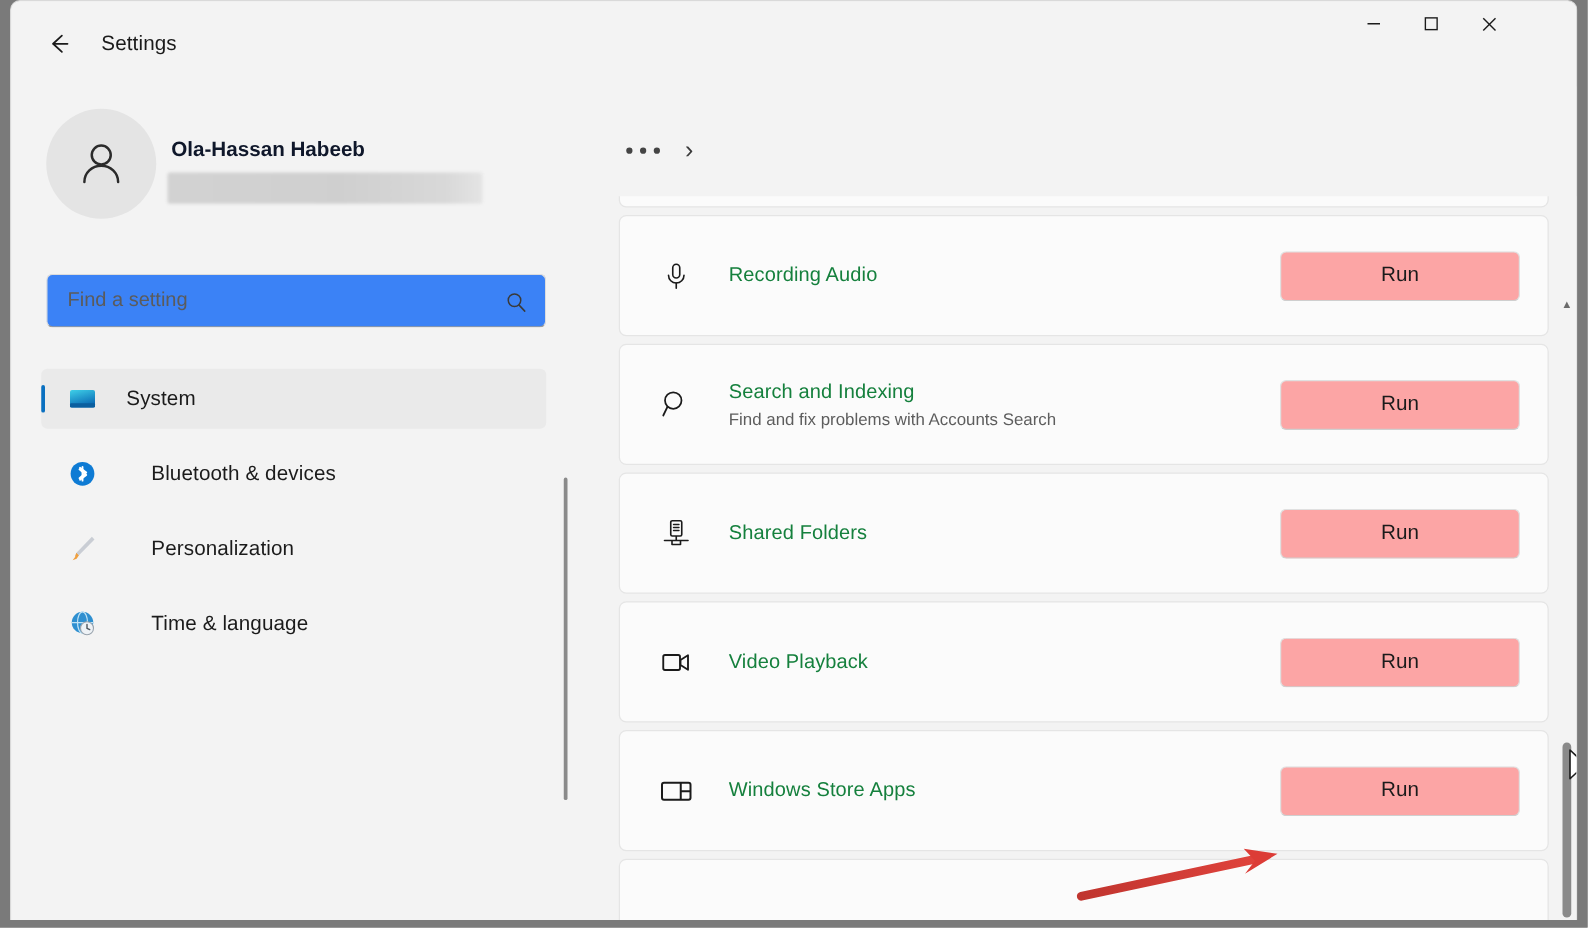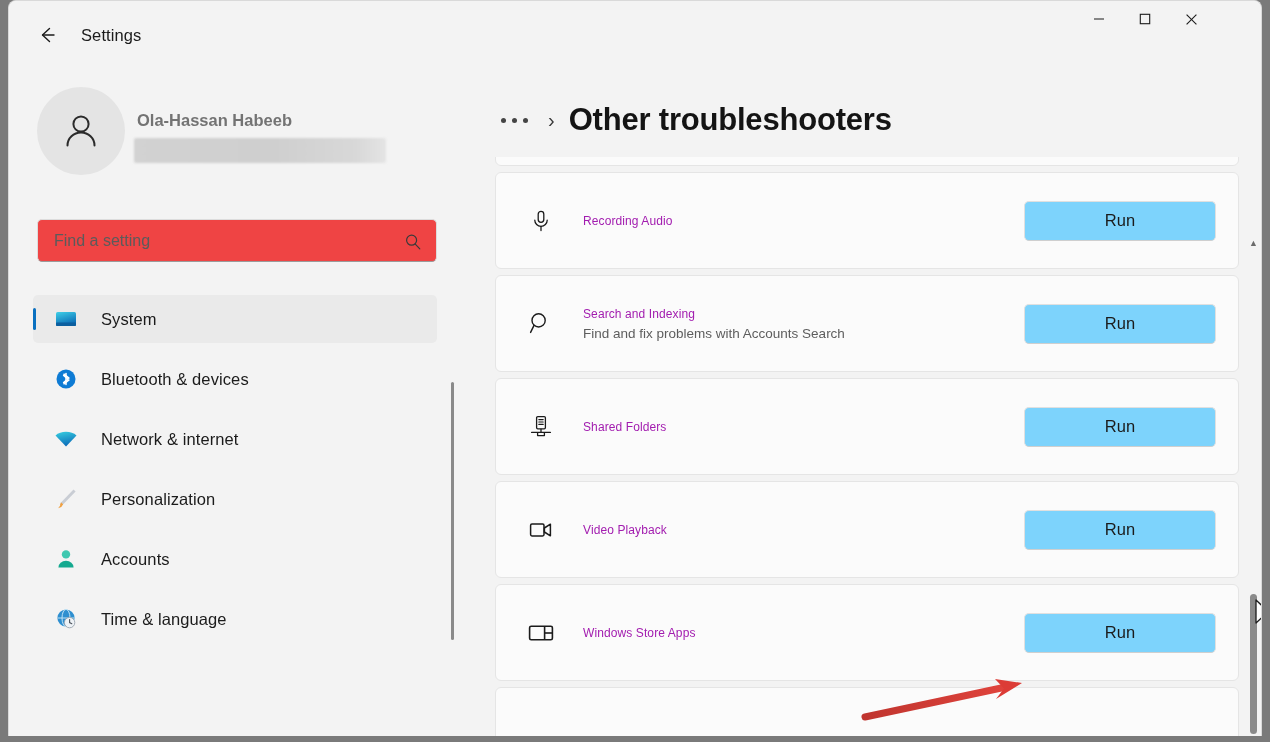--- a/index.html
+++ b/index.html
@@ -80,36 +80,36 @@
     width: 88px; height: 88px;
     border-radius: 50%;
     background: #e4e4e4;
     display: flex; align-items: center; justify-content: center;
   }
   #profile-name {
     position: absolute;
     left: 100px; top: 24px;
     font-size: 16.5px;
     font-weight: bold;
-    color: #737373;
+    color: #0f172a;
   }
   #profile-email-redaction {
     position: absolute;
     left: 97px; top: 51px;
     width: 252px; height: 25px;
     background: linear-gradient(90deg,#d2d2d2 0%,#cfcfcf 55%,#d8d8d8 88%,#e4e4e4 100%);
     border-radius: 2px;
     filter: blur(1.2px);
   }
 
   #search-box {
     position: absolute;
     left: 28px; top: 150px;
     width: 400px; height: 43px;
-    background: #ef4444;
+    background: #3b82f6;
     border: 1px solid #dcdcdc;
     border-bottom: 1px solid #9b9b9b;
     border-radius: 5px;
     text-decoration: underline;
   }
   #search-input {
     position: absolute;
     left: 0; top: 0;
     width: 358px; height: 100%;
     padding-left: 16px;
@@ -136,21 +136,21 @@
   }
   .nav-item {
     position: relative;
     margin: 0 36px 0 24px;
     height: 48px;
     display: flex;
     align-items: center;
     border-radius: 5px;
     cursor: pointer;
   }
-  .nav-item + .nav-item { margin-top: 12px; }
+  .nav-item + .nav-item { margin-top: 12px; gap: 20px; }
   .nav-item.selected { background: #eaeaea; text-align: right; }
   .nav-accent {
     position: absolute;
     left: 0; top: 13px;
     width: 3px; height: 22px;
     border-radius: 2px;
     background: #0a70c0;
     display: none;
   }
   .nav-item.selected .nav-accent { display: block; }
@@ -248,36 +248,36 @@
     display: flex; align-items: center; justify-content: center;
   }
   .card-text {
     position: absolute;
     left: 87px;
     top: 50%;
     transform: translateY(-50%);
     max-width: 420px;
   }
   .card-title {
-    font-size: 12px;
-    color: #a21caf;
+    font-size: 16px;
+    color: #15803d;
     letter-spacing: .1px;
   }
   .card-sub {
     margin-top: 5px;
     font-size: 13.5px;
     color: #5d5d5d;
   }
   .run-button {
     position: absolute;
     right: 22px;
     top: 50%;
     transform: translateY(-50%);
     width: 192px; height: 40px;
-    background: #7dd3fc;
+    background: #fca5a5;
     border: 1px solid #e0e0e0;
     border-bottom-color: #cfcfcf;
     border-radius: 5px;
     font-family: "Liberation Sans", sans-serif;
     font-size: 16.5px;
     color: #1b1b1b;
     cursor: pointer;
   }
 
   
@@ -404,59 +404,34 @@
         <div class="nav-icon">
           <svg width="24" height="24" viewBox="0 0 24 24">
             <circle cx="12" cy="12" r="9.5" fill="#0e7bd4"></circle>
             <path d="M10 7.2 L15 11 L9.6 15.6 M9.6 8.4 L15 13 L10 16.8" fill="none" stroke="#ffffff" stroke-width="1.5" stroke-linecap="round" stroke-linejoin="round"></path>
             <line x1="12" y1="6.5" x2="12" y2="17.5" stroke="#ffffff" stroke-width="1.5" stroke-linecap="round"></line>
           </svg>
         </div>
         <div class="nav-label">Bluetooth &amp; devices</div>
       </div>
 
-      <div class="nav-item">
-
-        <div class="nav-icon">
-          <svg width="26" height="26" viewBox="0 0 26 26">
-            <defs>
-              <linearGradient id="gWifi" x1="0" y1="0" x2="0.3" y2="1">
-                <stop offset="0%" stop-color="#37cfe0"></stop>
-                <stop offset="100%" stop-color="#0d6fba"></stop>
-              </linearGradient>
-            </defs>
-            <path d="M2.5 9.6 C7.5 4.6 18.5 4.6 23.5 9.6 L13 20.4 Z" fill="url(#gWifi)"></path>
-          </svg>
-        </div>
-        <div class="nav-label">Network &amp; internet</div>
-      </div>
 
       <div class="nav-item">
 
         <div class="nav-icon">
           <svg width="26" height="26" viewBox="0 0 26 26">
             <path d="M20.5 3.4 L22.6 5.5 L10.0 18.4 L7.2 19.4 L8.0 16.4 Z" fill="#c9cdd4"></path>
             <path d="M8.0 16.4 L10.0 18.4 L7.2 19.4 Z" fill="#f0a040"></path>
             <path d="M7.2 19.4 L5.1 22.2 L8.3 21.0 L10.0 18.4 L8.0 16.4 Z" fill="#f0a040"></path>
           </svg>
         </div>
         <div class="nav-label">Personalization</div>
       </div>
 
 
-      <div class="nav-item">
-
-        <div class="nav-icon">
-          <svg width="24" height="24" viewBox="0 0 24 24">
-            <circle cx="12" cy="7.4" r="4.2" fill="#3fc8b0"></circle>
-            <path d="M4.4 20.4 a7.6 6.6 0 0 1 15.2 0 Z" fill="#14a98f"></path>
-          </svg>
-        </div>
-        <div class="nav-label">Accounts</div>
-      </div>
 
       <div class="nav-item">
 
         <div class="nav-icon">
           <svg width="24" height="24" viewBox="0 0 24 24">
             <circle cx="12" cy="11" r="8.6" fill="#2e8fd0"></circle>
             <ellipse cx="12" cy="11" rx="4" ry="8.6" fill="none" stroke="#bfe2f5" stroke-width="1"></ellipse>
             <line x1="3.6" y1="11" x2="20.4" y2="11" stroke="#bfe2f5" stroke-width="1"></line>
             <circle cx="15.6" cy="15.6" r="5.2" fill="#eef2f6" stroke="#9aa4ae" stroke-width="0.9"></circle>
             <path d="M15.6 12.6 L15.6 15.6 L17.8 16.7" fill="none" stroke="#4b535b" stroke-width="1.1" stroke-linecap="round"></path>
@@ -472,21 +447,20 @@
 
   <div id="main">
 
     <div id="breadcrumb">
       <div id="crumb-ellipsis">
         <span class="crumb-dot"></span>
         <span class="crumb-dot"></span>
         <span class="crumb-dot"></span>
       </div>
       <div id="crumb-chevron">›</div>
-      <div id="page-title">Other troubleshooters</div>
     </div>
 
     <div id="scroll-area">
       <div id="card-list">
 
         <div class="card" style="height:97px;"></div>
 
         <div class="card">
           <div class="card-icon">
             <svg width="26" height="26" viewBox="0 0 26 26">

